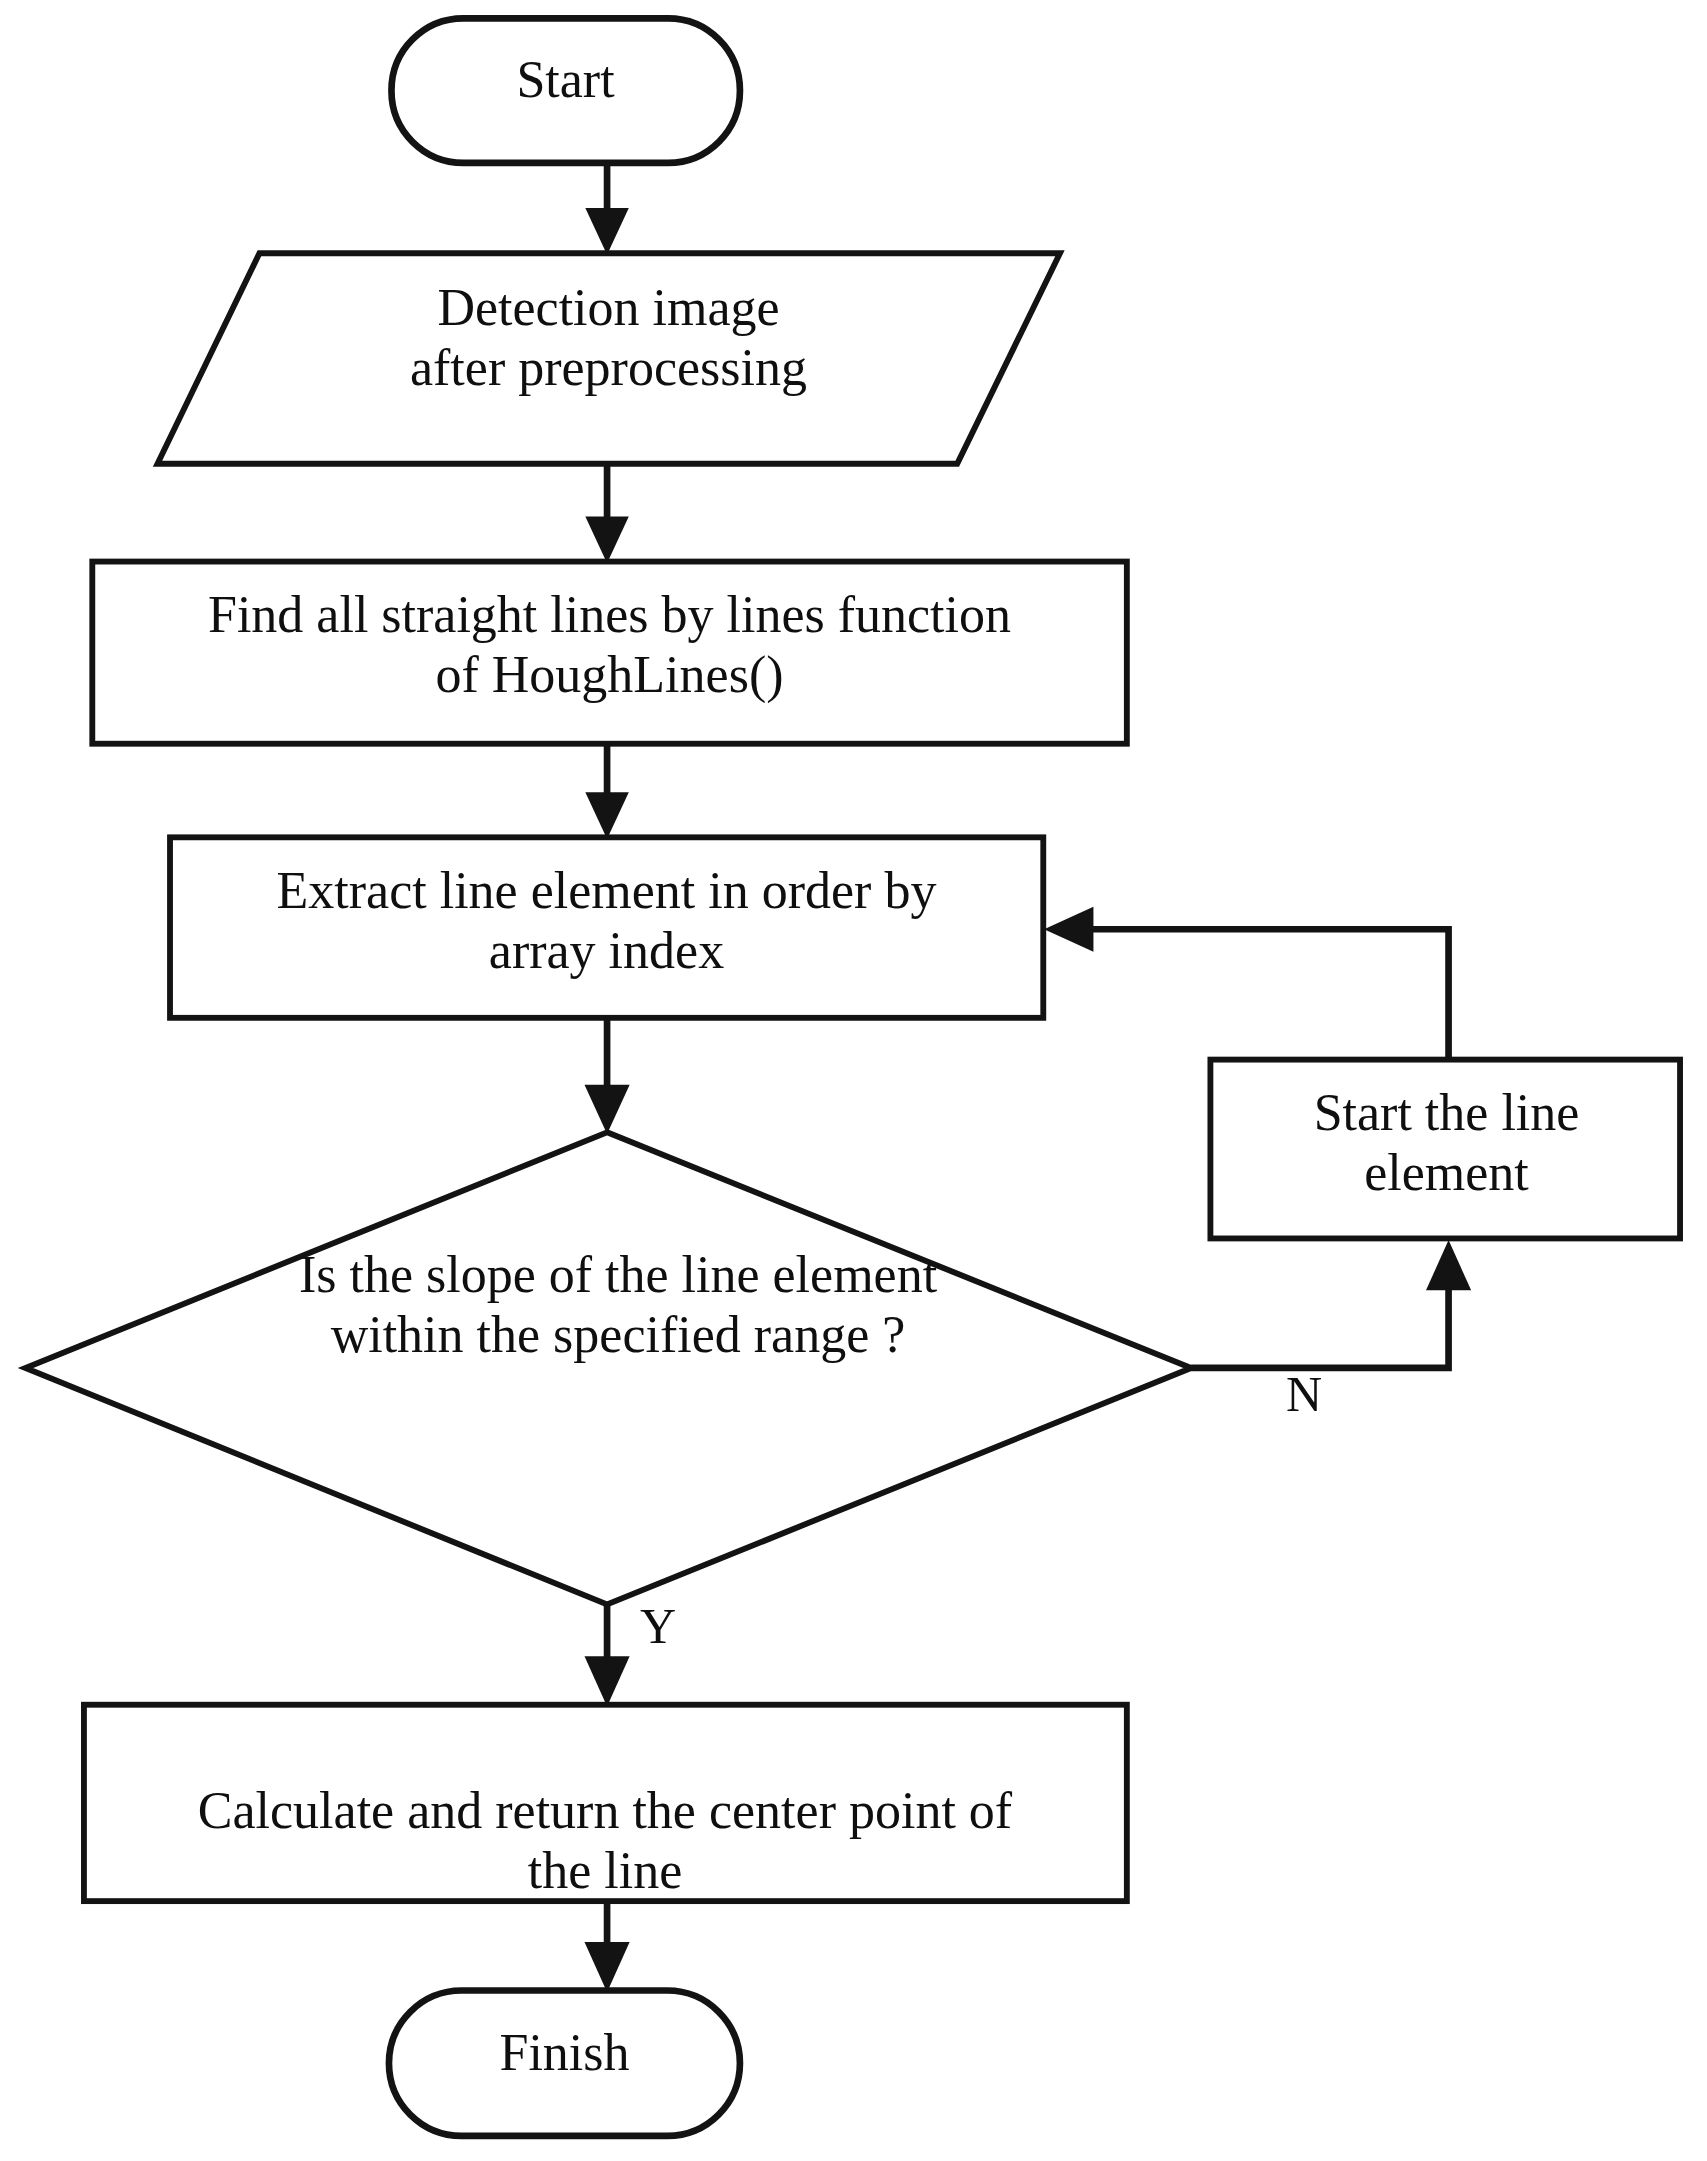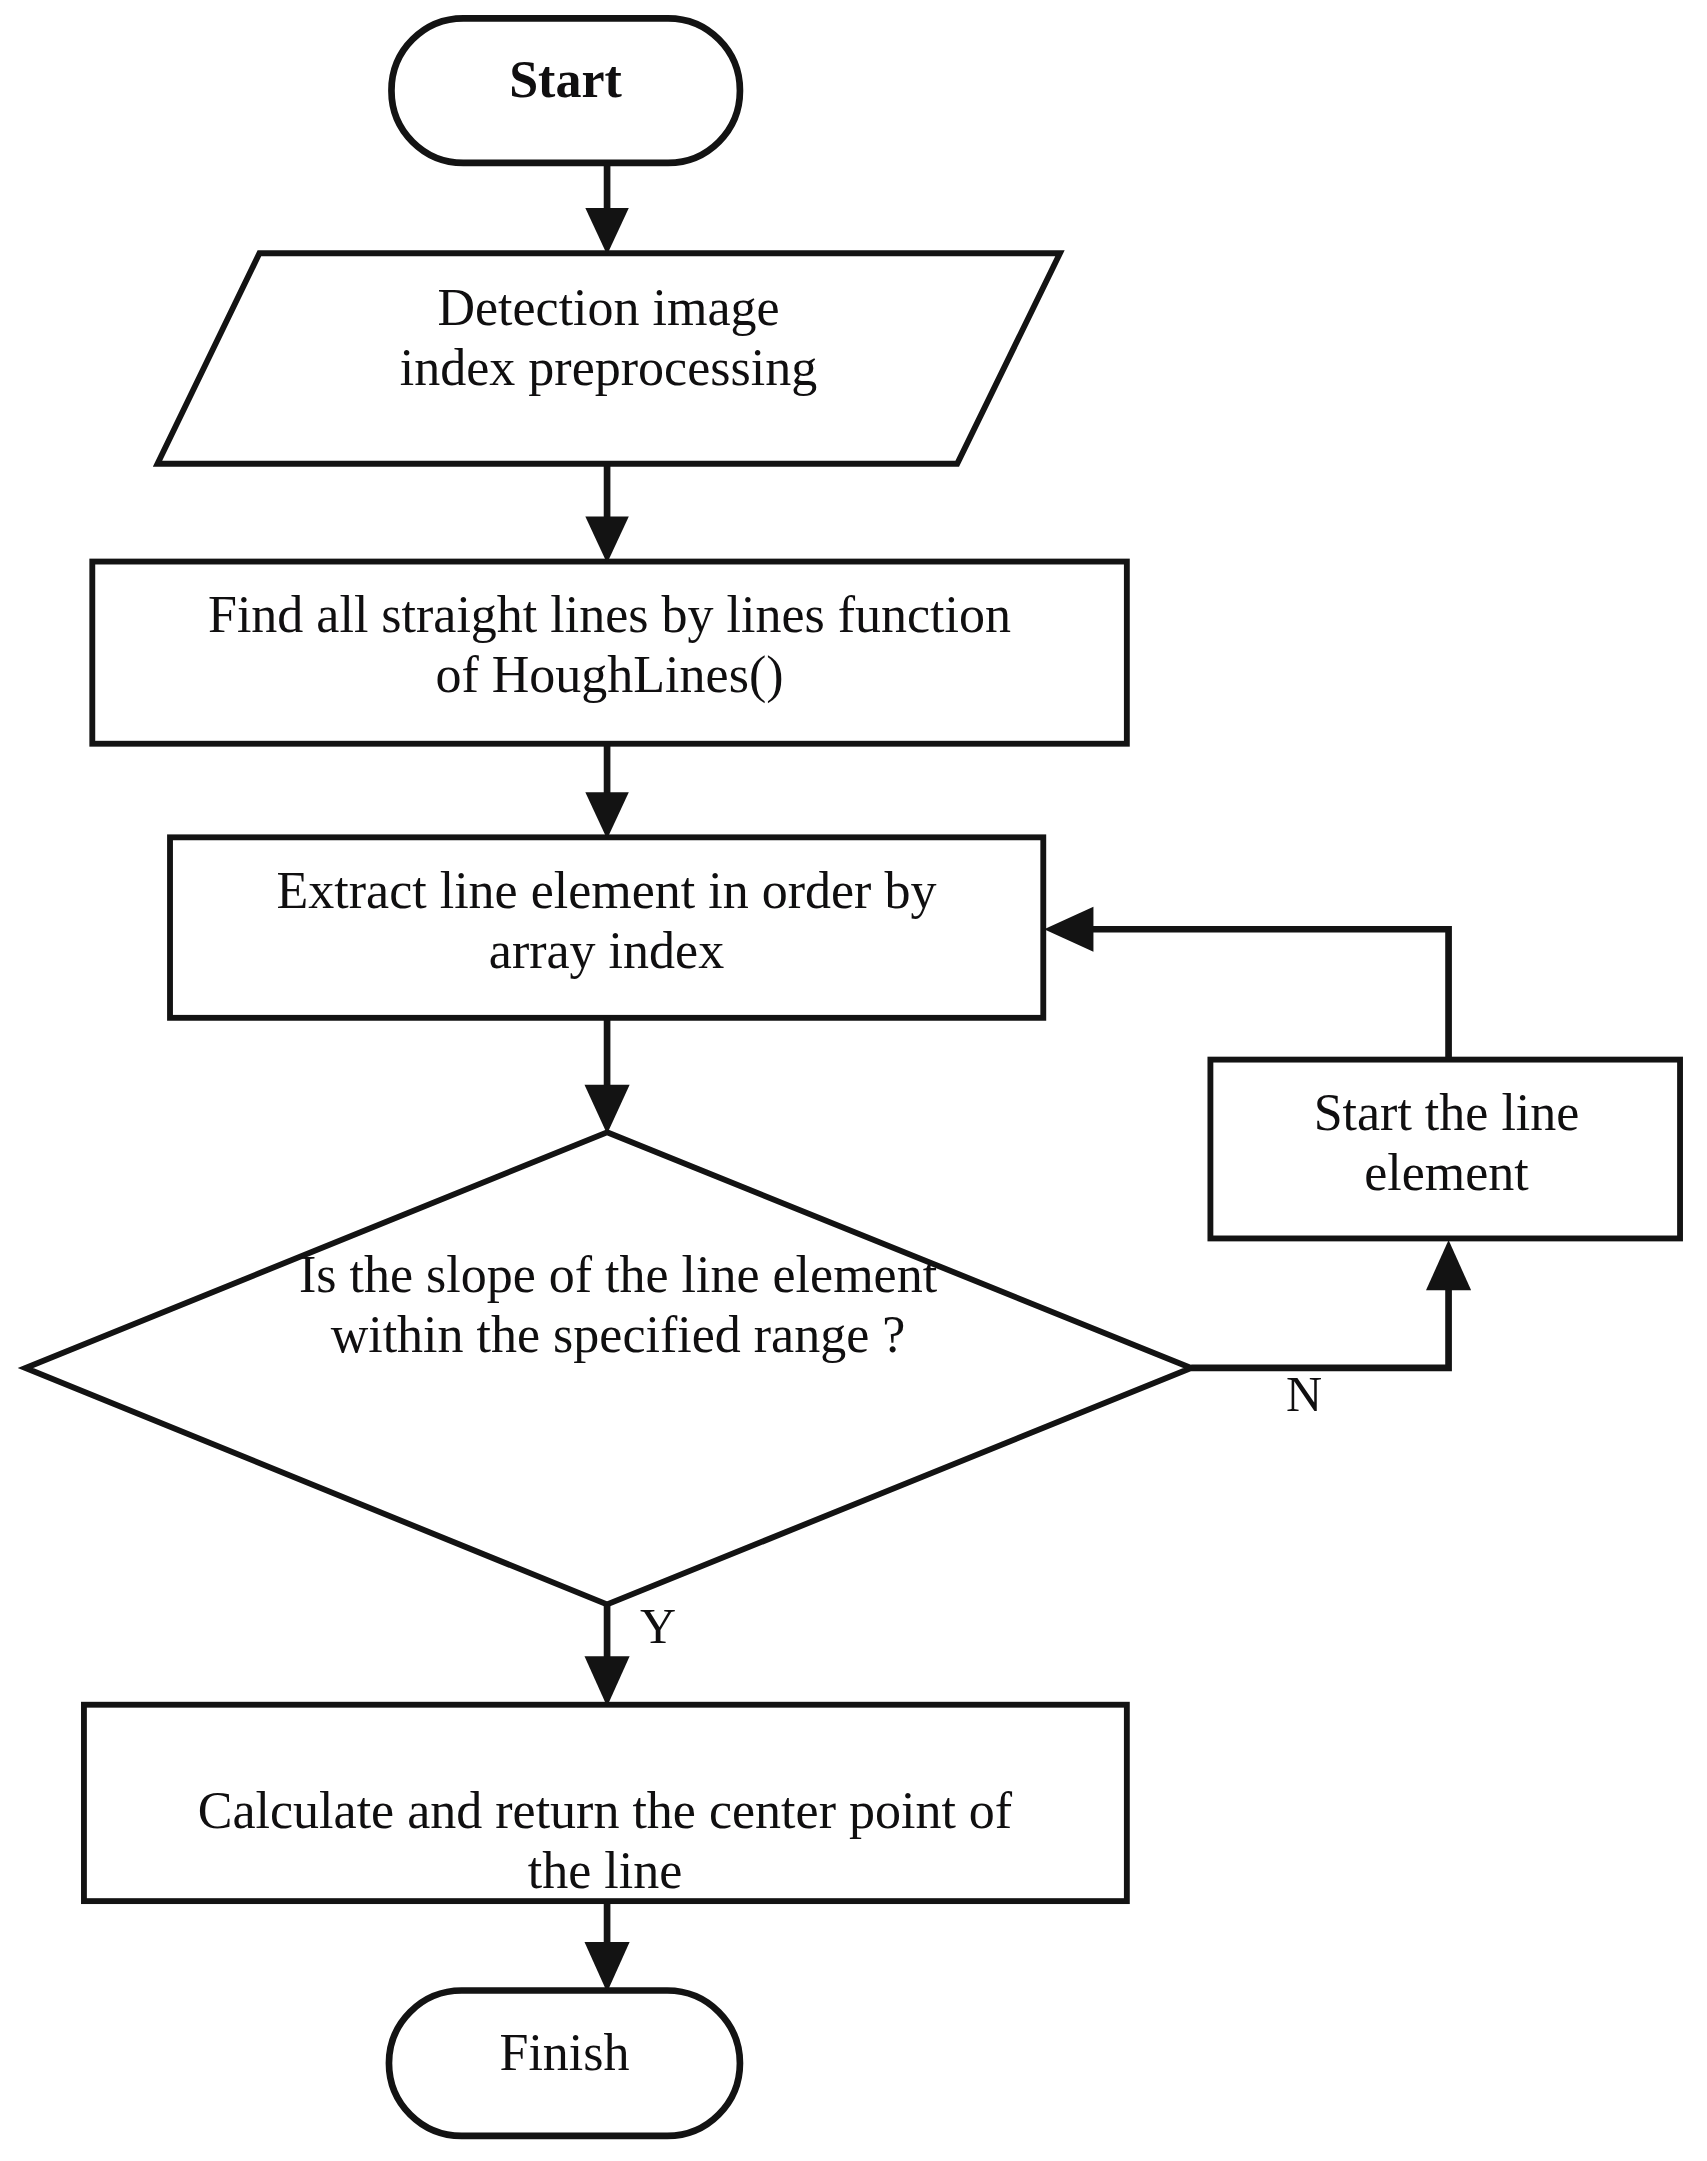--- a/index.html
+++ b/index.html
@@ -50,21 +50,21 @@
     position: absolute;
     text-align: center;
     color: #100f10;
     font-family: "Liberation Serif", "DejaVu Serif", serif;
     font-weight: 400;
     line-height: 1.16;
     white-space: pre-line;
     pointer-events: none;
     -webkit-font-smoothing: antialiased;
   }
-  .t-start      { left: 391px;  top: 50px;   width: 349px;  font-size: 52px; font-weight: bold; }
+  .t-start      { left: 391px;  top: 50px;   width: 349px;  font-size: 52px; }
   .t-input      { left: 251px;  top: 278px;  width: 715px;  font-size: 52px; }
   .t-hough      { left: 94px;  top: 585px;  width: 1031px; font-size: 52px; }
   .t-extract    { left: 172px;  top: 861px; width: 869px; font-size: 52px; }
   .t-decision   { left: 125px;  top: 1245px; width: 986px; font-size: 52px; }
   .t-delete     { left: 1214px; top: 1083px; width: 465px;  font-size: 52px; }
   .t-calculate  { left: 85px;  top: 1781px; width: 1040px; font-size: 52px; }
   .t-finish     { left: 389px;  top: 2023px; width: 351px;  font-size: 52px; }
   .edge-label {
     position: absolute;
     color: #100f10;
@@ -137,21 +137,21 @@
     <g>
       <line class="connector" x1="726" y1="2275" x2="726" y2="2358"></line>
       <polygon class="arrow-head" points="726,2384 699,2324 753,2324"></polygon>
     </g>
 
   </svg>
 
   <div class="node-text t-start">Start</div>
 
   <div class="node-text t-input">Detection image
-index preprocessing</div>
+after preprocessing</div>
 
   <div class="node-text t-hough">Find all straight lines by lines function
 of HoughLines()</div>
 
   <div class="node-text t-extract">Extract line element in order by
 array index</div>
 
   <div class="node-text t-decision">Is the slope of the line element
 within the specified range ?</div>
 

